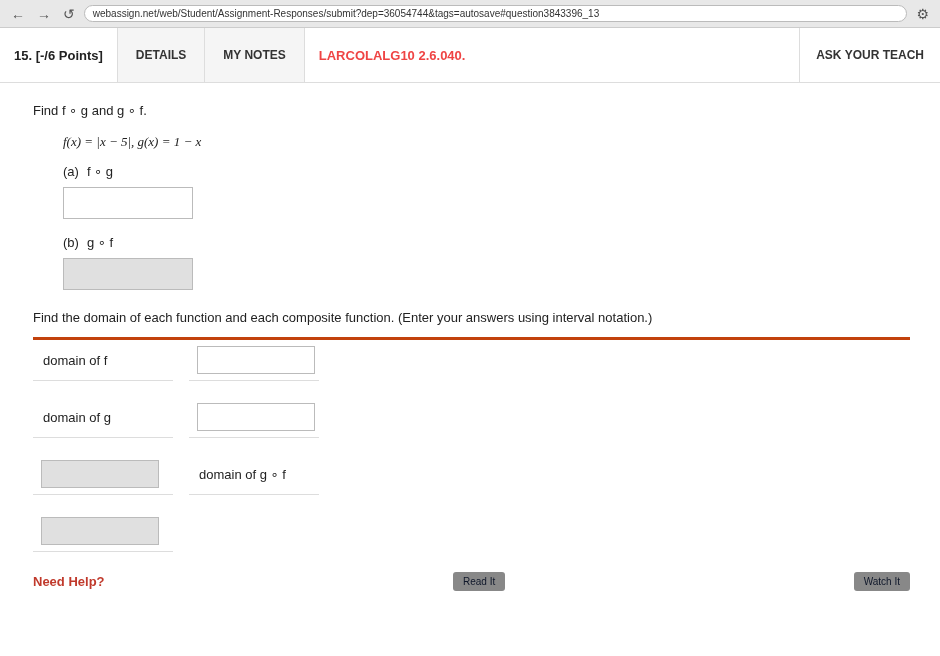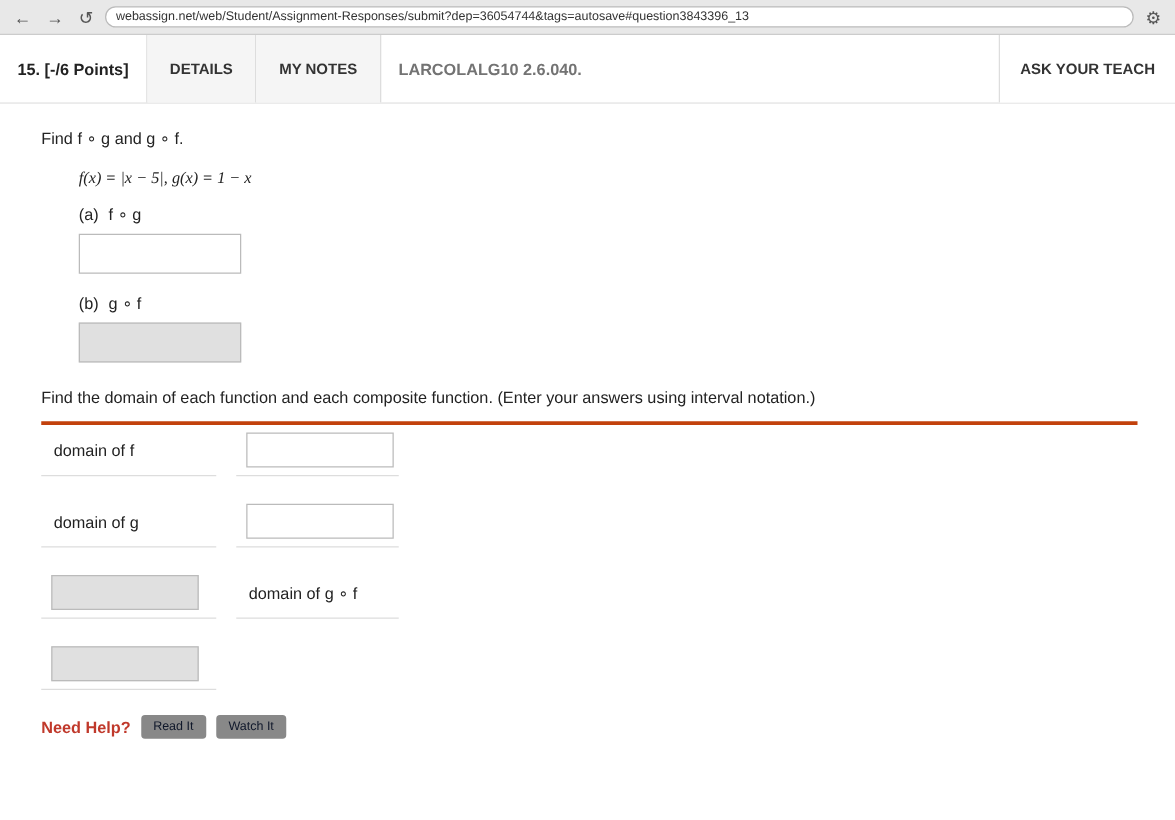--- a/index.html
+++ b/index.html
@@ -67,21 +67,21 @@
       color: #333;
       cursor: pointer;
       background: #f5f5f5;
     }
     .top-bar .course-label {
       display: flex;
       align-items: center;
       padding: 0 14px;
       font-size: 13px;
       font-weight: bold;
-      color: #737373;
+      color: #ef4444;
       flex: 1;
     }
     .top-bar .ask-teacher {
       display: flex;
       align-items: center;
       padding: 0 16px;
       background: white;
       border-left: 1px solid #ddd;
       font-size: 12px;
       font-weight: bold;
@@ -162,20 +162,21 @@
       display: inline-block;
     }
     .domain-input.filled {
       background: #e0e0e0;
     }
     .help-section {
       display: flex;
       align-items: center;
       gap: 8px;
       margin-top: 20px;
+      justify-content: space-between;
     }
     .need-help-label {
       font-weight: bold;
       color: #c0392b;
       font-size: 13px;
     }
     .help-btn {
       background: #888;
       color: #0f172a;
       border: none;

